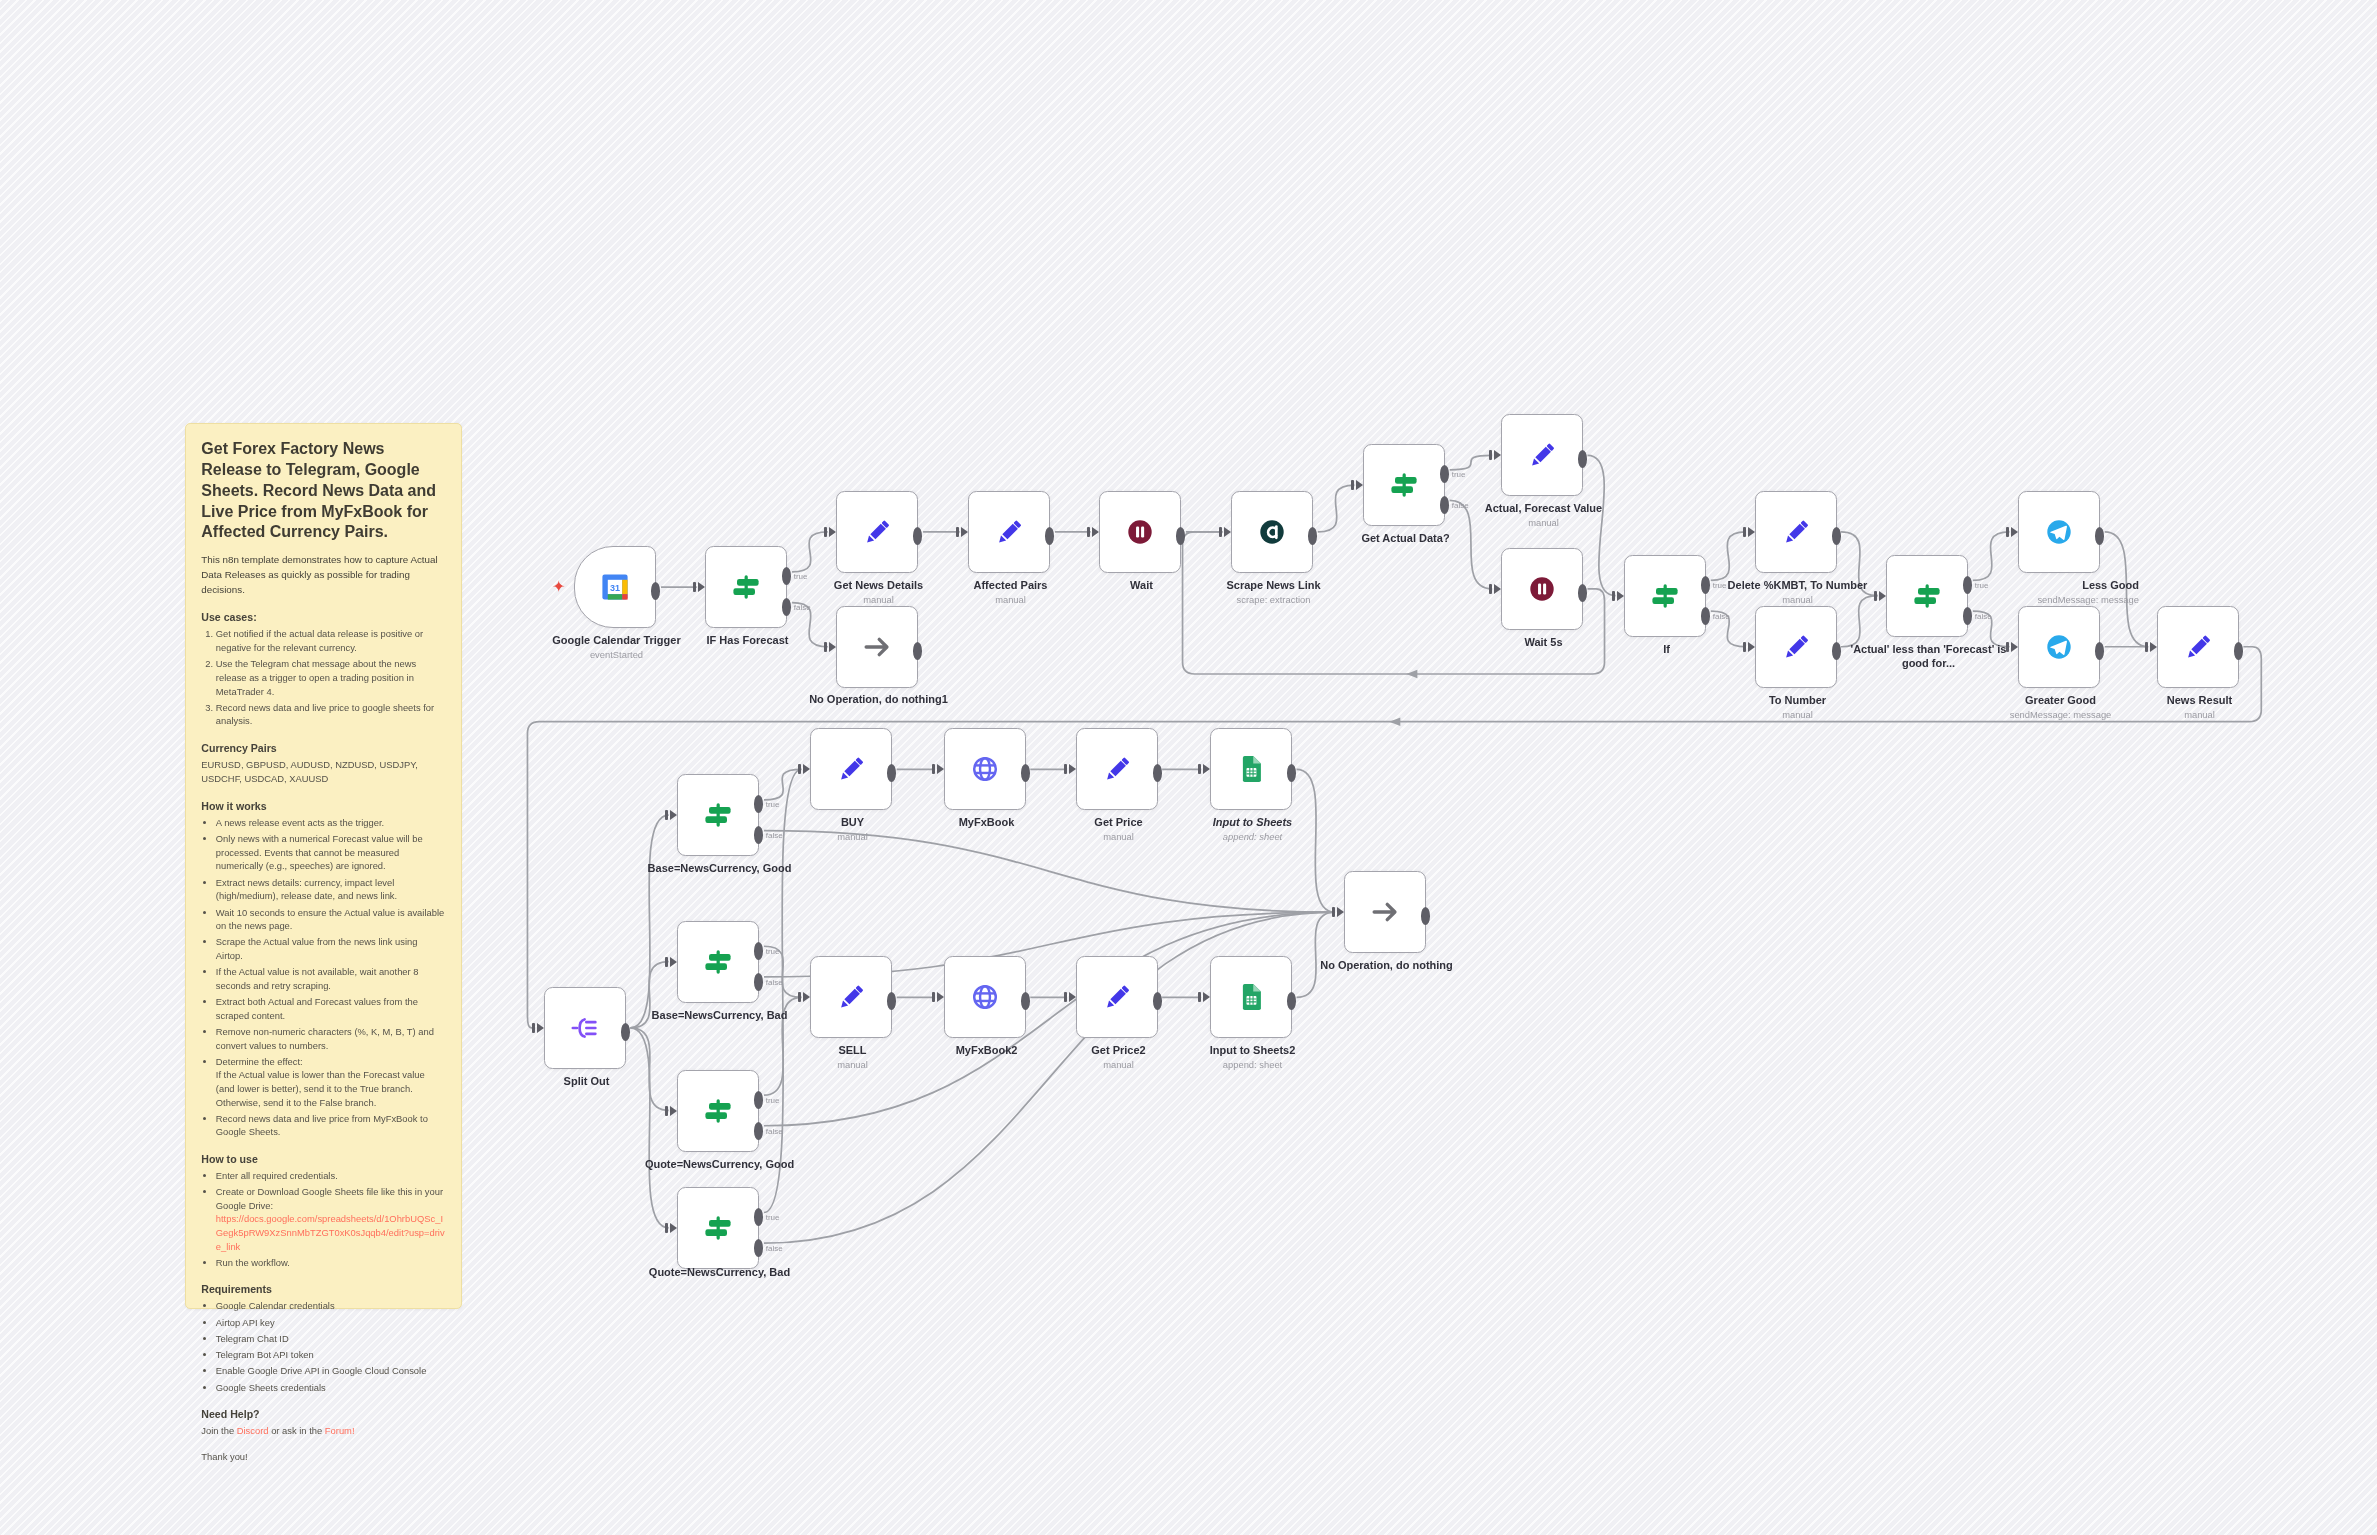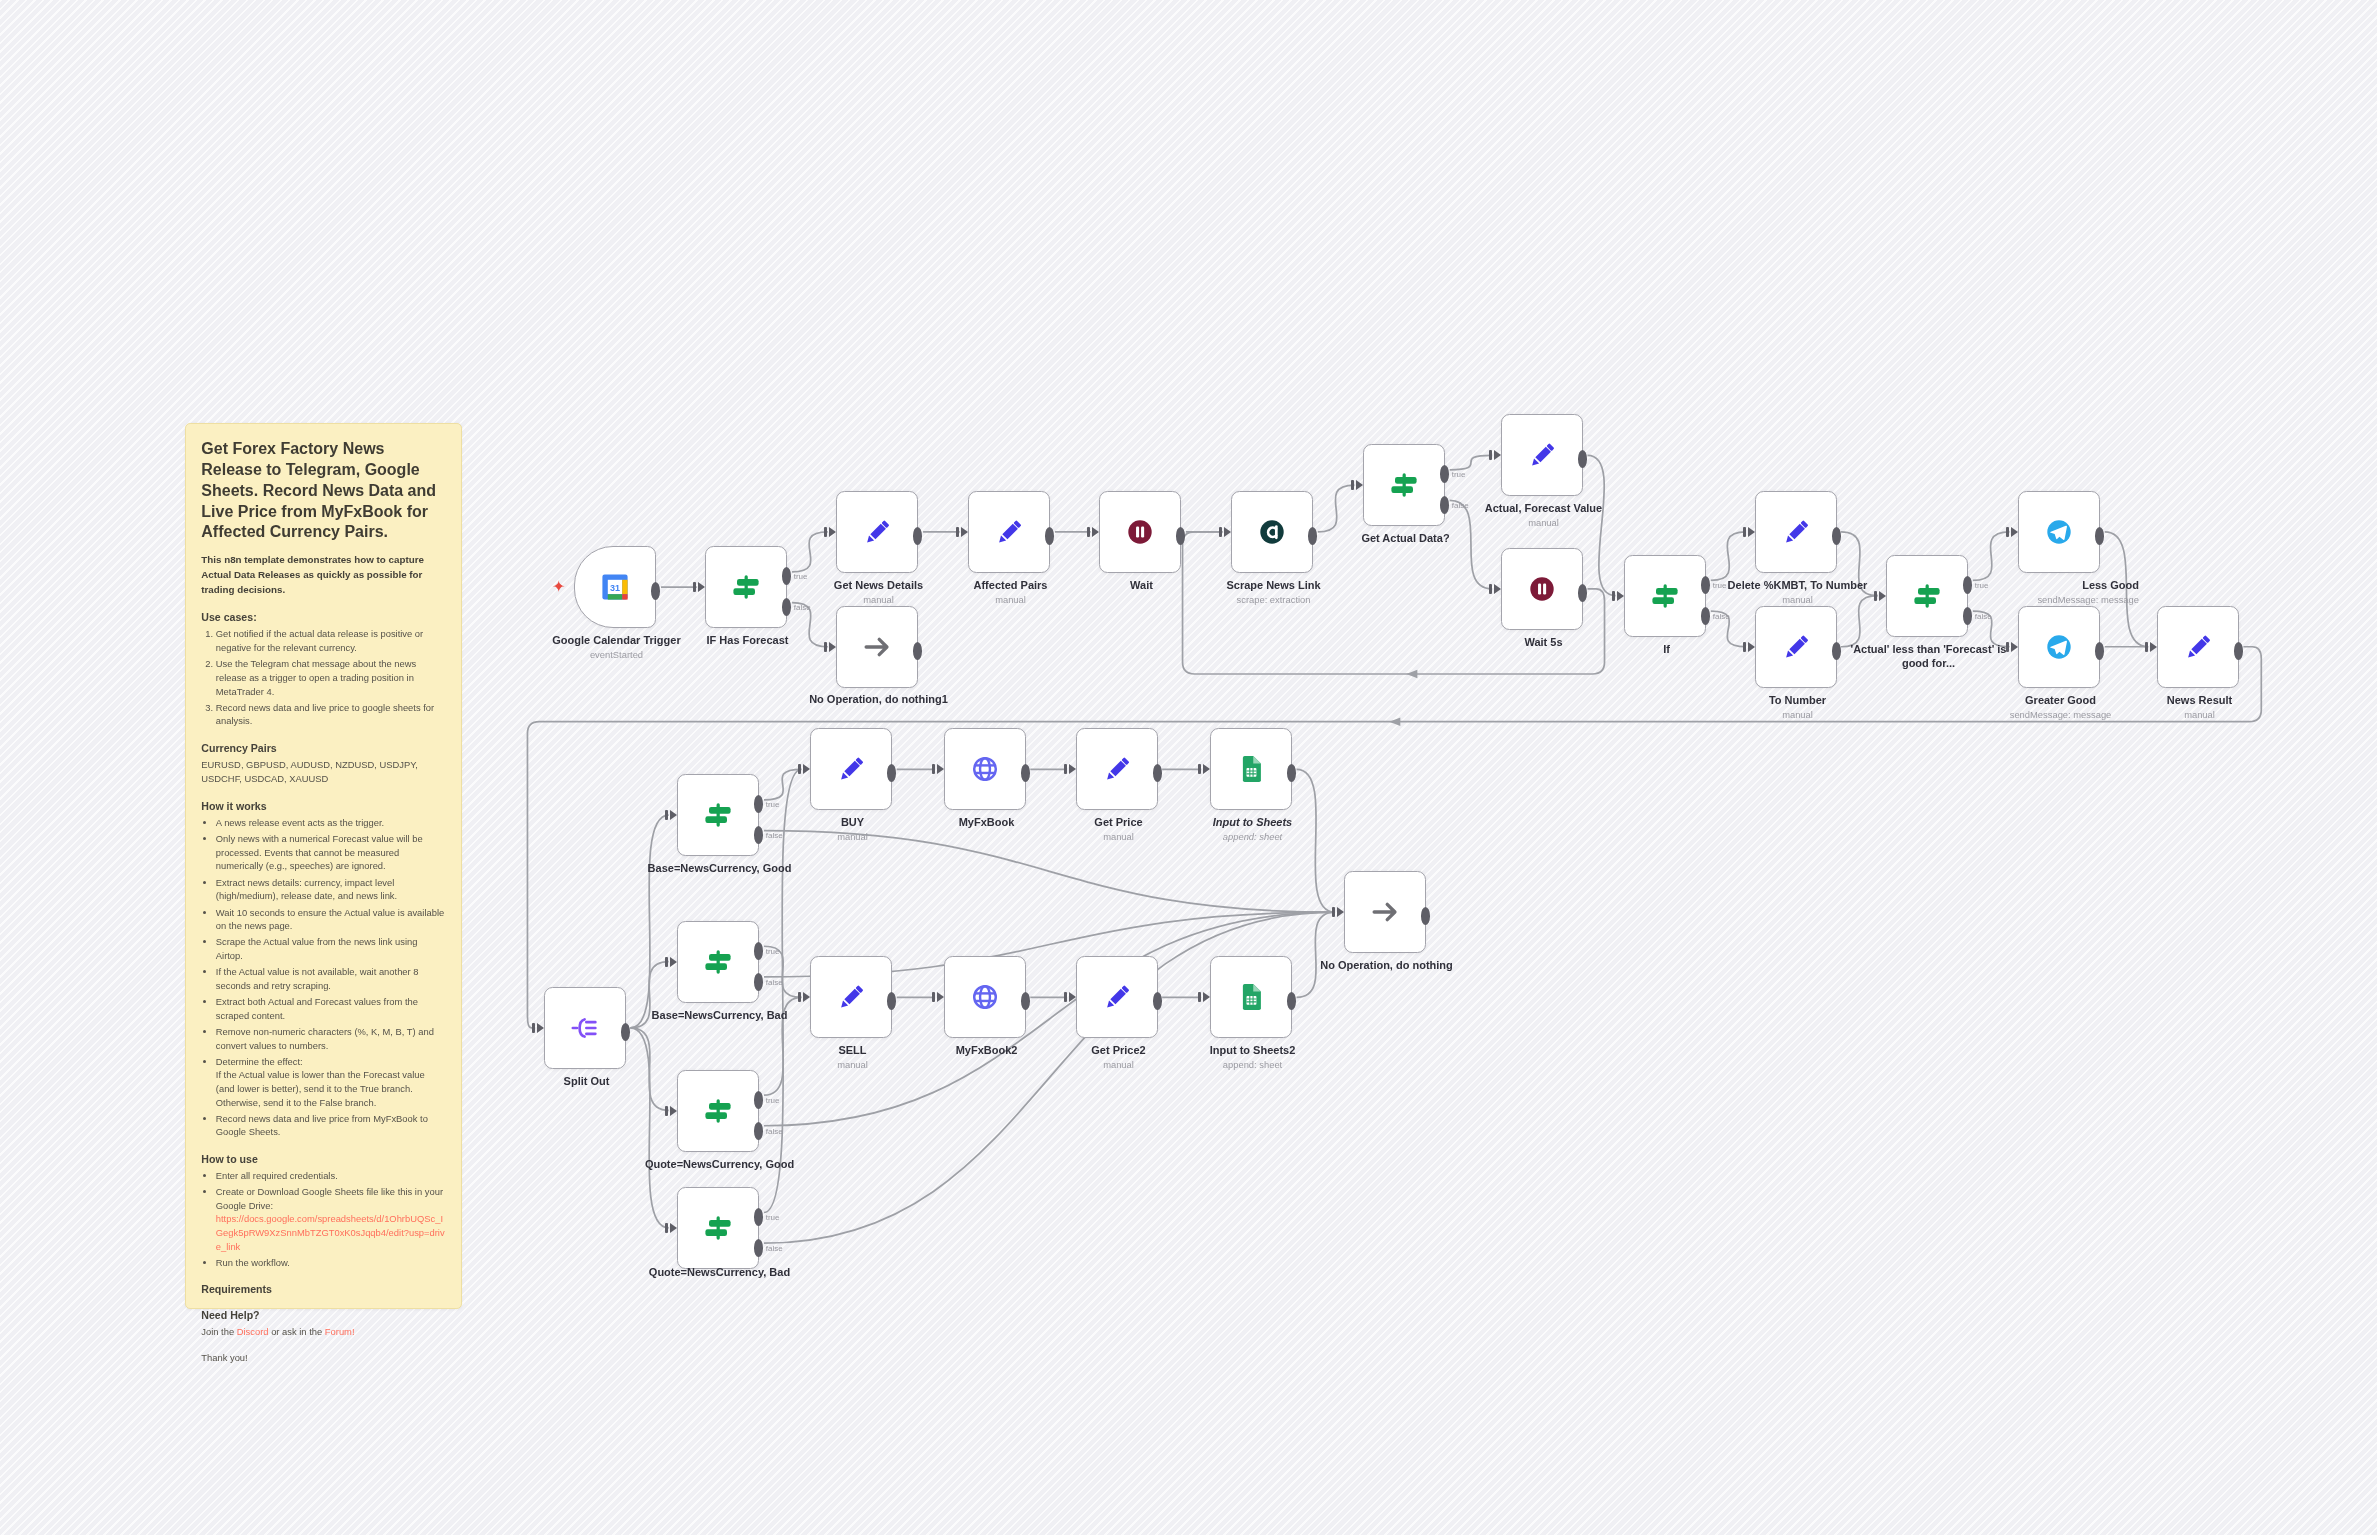--- a/index.html
+++ b/index.html
@@ -11,21 +11,21 @@
   }
   .canvas{position:absolute;inset:0;}
   
   .sticky{
     position:absolute;left:185px;top:423px;width:277px;height:886px;
     background:#fbf0c2;border:0.9px solid #eedfa2;border-radius:5.1px;
     padding:13.6px 15.3px;box-sizing:border-box;color:#55524a;
     box-shadow:0 0.9px 2.6px rgba(0,0,0,.05);
   }
   .sticky h2{font-size:16px;line-height:1.3;font-weight:700;color:#3f3c33;margin:1.7px 0 10.2px;}
-  .sticky .intro{font-size:9.8px;font-weight:700;color:#45423a;line-height:1.5;margin:0 0 5.1px;}
+  .sticky .intro{font-size:9.8px;font-weight:400;color:#45423a;line-height:1.5;margin:0 0 5.1px;}
   .sticky h3{font-size:10.6px;font-weight:700;color:#45423a;margin:13.6px 0 4.3px;}
   .sticky p{font-size:9.4px;line-height:1.5;margin:2.6px 0;}
   .sticky ol,.sticky ul{margin:1.7px 0 5.1px;padding-left:14.5px;font-size:9.4px;line-height:1.45;}
   .sticky li{margin:2.6px 0;white-space:pre-line;}
   .sticky .lnk{color:#ff6f5c;cursor:pointer;word-break:break-all;}
   .sticky .thanks{margin-top:12px;}
   
   .node{
     position:absolute;width:82px;height:82px;background:#fff;
     border:1.7px solid #a4a4ac;border-radius:8.5px;box-sizing:border-box;
@@ -607,19 +607,27 @@
           <li>Record news data and live price from MyFxBook to Google Sheets.</li>
         </ul>
         <h3>How to use</h3>
         <ul>
           <li>Enter all required credentials.</li>
           <li><span style="white-space: pre-line;">Create or Download Google Sheets file like this in your Google Drive:
 </span><a class="lnk" style="white-space: pre-line;">https://docs.google.com/spreadsheets/d/1OhrbUQSc_IGegk5pRW9XzSnnMbTZGT0xK0sJqqb4/edit?usp=drive_link</a></li>
           <li>Run the workflow.</li>
         </ul>
         <h3>Requirements</h3>
+        <ul>
+          <li>Google Calendar credentials</li>
+          <li>Airtop API key</li>
+          <li>Telegram Chat ID</li>
+          <li>Telegram Bot API token</li>
+          <li>Enable Google Drive API in Google Cloud Console</li>
+          <li>Google Sheets credentials</li>
+        </ul>
         <h3>Need Help?</h3>
         <p><span style="white-space: pre-line;">Join the </span><a class="lnk" style="white-space: pre-line;">Discord</a><span style="white-space: pre-line;"> or ask in the </span><a class="lnk" style="white-space: pre-line;">Forum!</a></p>
       </div>
     <p class="thanks">Thank you!</p>
   </div>
 </div>
 
 
 </body></html>

